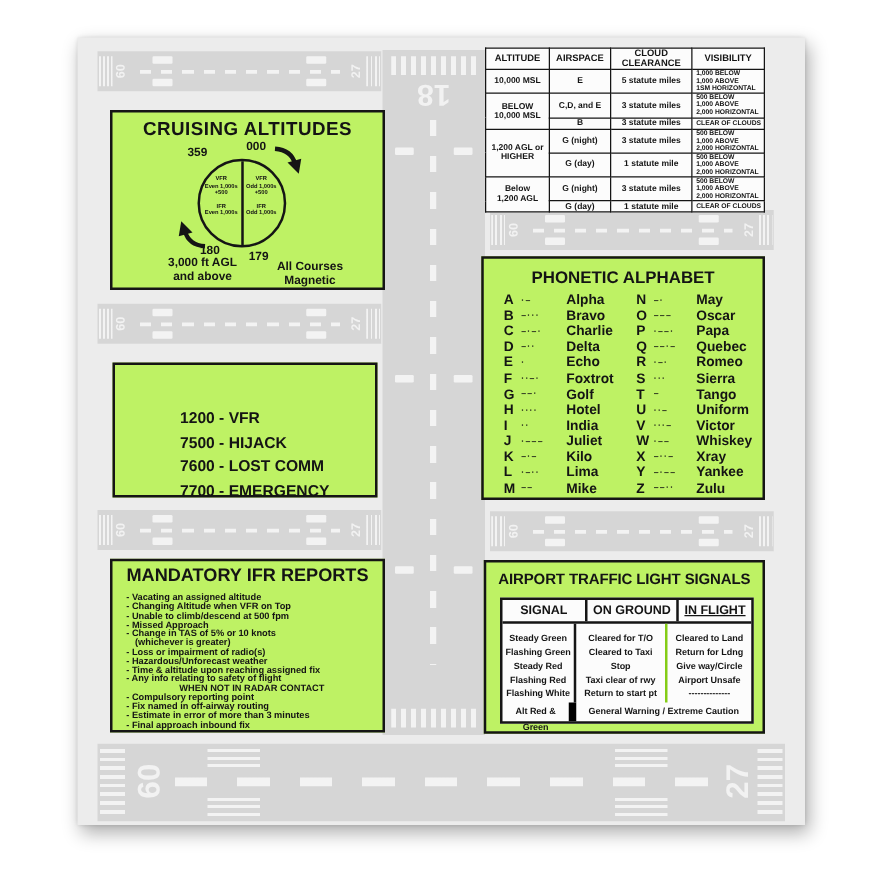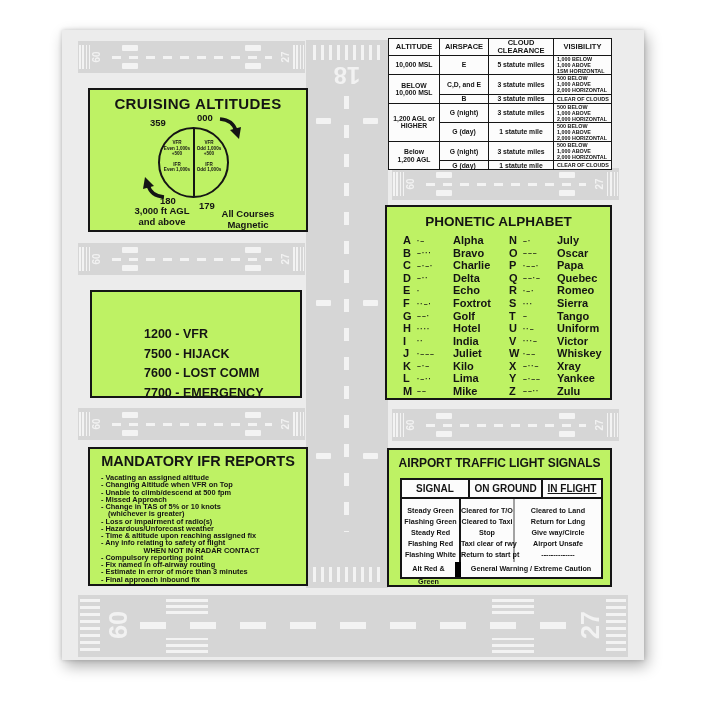--- a/index.html
+++ b/index.html
@@ -110,21 +110,21 @@
   .sig-title{top:6px;font-size:12px;letter-spacing:-.1px;}
   .sig-table{position:absolute;left:11px;top:28px;width:199px;border:2px solid #151515;background:#fcfcfc;}
   .sig-head{display:flex;border-bottom:2px solid #151515;}
   .sig-head div{height:17px;line-height:17px;font-size:10px;text-align:center;box-sizing:border-box;}
   .sh1{width:68px;border-right:2px solid #151515;}
   .sh2{width:73px;border-right:2px solid #151515;}
   .sh3{flex:1;text-decoration:underline;}
   .sig-body{display:flex;}
   .sig-col{padding-top:6px;padding-bottom:2px;box-sizing:border-box;}
   .sc1{width:59px;border-right:2px solid #151515;}
-  .sc2{width:54px;border-right:2px solid #a3a3a3;}
+  .sc2{width:73px;border-right:2px solid #84cc16;}
   .sc3{flex:1;}
   .sig-col div{font-size:7.2px;line-height:11px;text-align:center;white-space:nowrap;}
   .sig-foot{display:flex;height:15px;}
   .sf1{width:59px;border-right:6px solid #000000;font-size:7.2px;line-height:13px;text-align:center;box-sizing:border-box;}
   .sf2{flex:1;font-size:7.2px;line-height:13px;text-align:center;white-space:nowrap;}
 </style>
 </head>
 <body>
 
 <div class="poster">
@@ -328,21 +328,21 @@
 
   <div class="panel p-phon">
     <div class="p-title ph-title">PHONETIC ALPHABET</div>
     <div class="ph-rows">
       <div class="ph-row">
         <span class="lt">A</span>
           <span class="mo">·–</span>
           <span class="wd">Alpha</span>
         <span class="lt">N</span>
           <span class="mo">–·</span>
-          <span class="wd">July</span>
+          <span class="wd">May</span>
       </div>
       <div class="ph-row">
         <span class="lt">B</span>
           <span class="mo">–···</span>
           <span class="wd">Bravo</span>
         <span class="lt">O</span>
           <span class="mo">–––</span>
           <span class="wd">Oscar</span>
       </div>
       <div class="ph-row">

